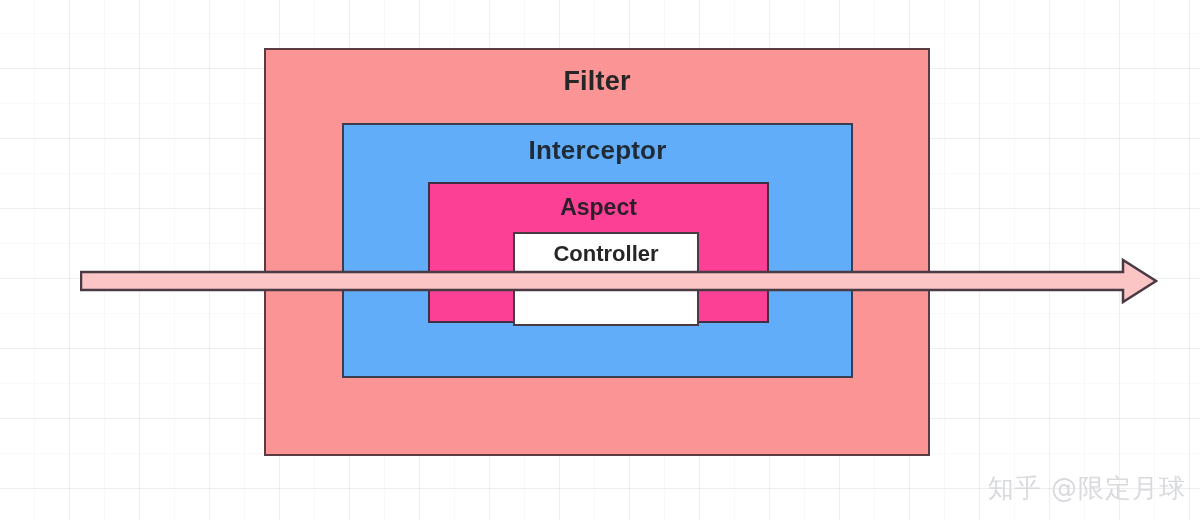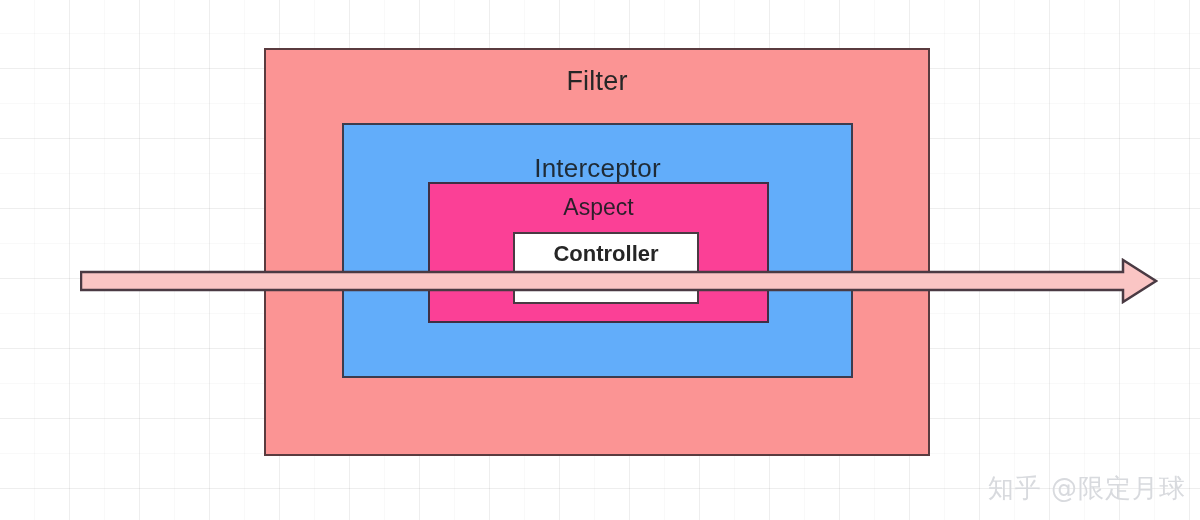--- a/index.html
+++ b/index.html
@@ -29,21 +29,21 @@
     border: 2px solid #4a3a43;
   }
 
   .layer-label {
     position: absolute;
     left: 0;
     right: 0;
     text-align: center;
     color: #262626;
     white-space: nowrap;
-    font-weight: 400;
+    font-weight: 700;
     pointer-events: none;
   }
 
   
   #filter-box {
     left: 264px;
     top: 48px;
     width: 666px;
     height: 408px;
     background: #fb9494;
@@ -60,49 +60,49 @@
   #interceptor-box {
     left: 342px;
     top: 123px;
     width: 511px;
     height: 255px;
     background: #62adfa;
     border-color: #3c3c4e;
     z-index: 2;
   }
   #interceptor-label {
-    top: 28px;
+    top: 10px;
     font-size: 26px;
     color: #1f2b36;
     letter-spacing: 0.2px;
   }
 
   
   #aspect-box {
     left: 428px;
     top: 182px;
     width: 341px;
     height: 141px;
     background: #fb4096;
     border-color: #3f2f44;
     z-index: 3;
   }
   #aspect-label {
     top: 10px;
     font-size: 23px;
     color: #2b1f2a;
-    font-weight: 400;
+    font-weight: 700;
   }
 
   
   #controller-box {
     left: 513px;
     top: 232px;
     width: 186px;
-    height: 72px;
+    height: 94px;
     background: #ffffff;
     border-color: #4a3a43;
     z-index: 4;
   }
   #controller-label {
     top: 7px;
     font-size: 22px;
     color: #262626;
     font-weight: 700;
   }

